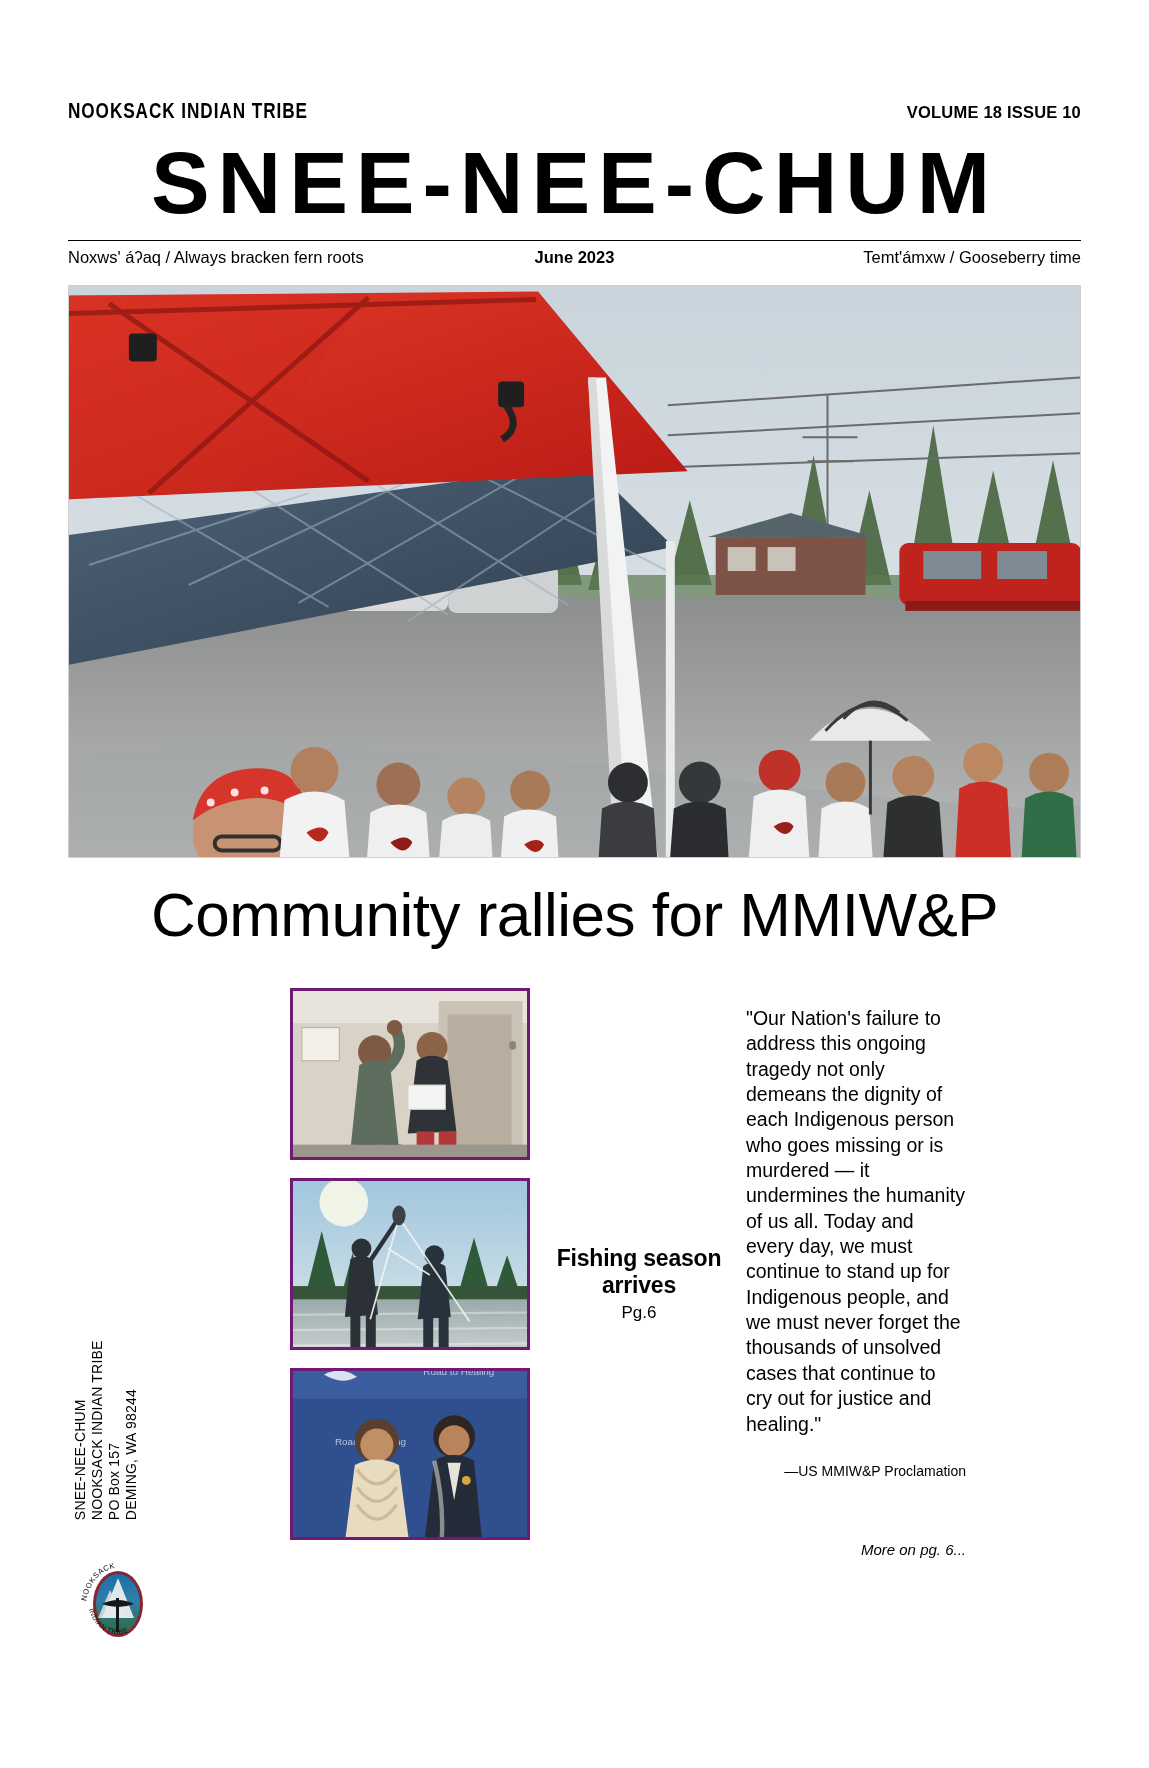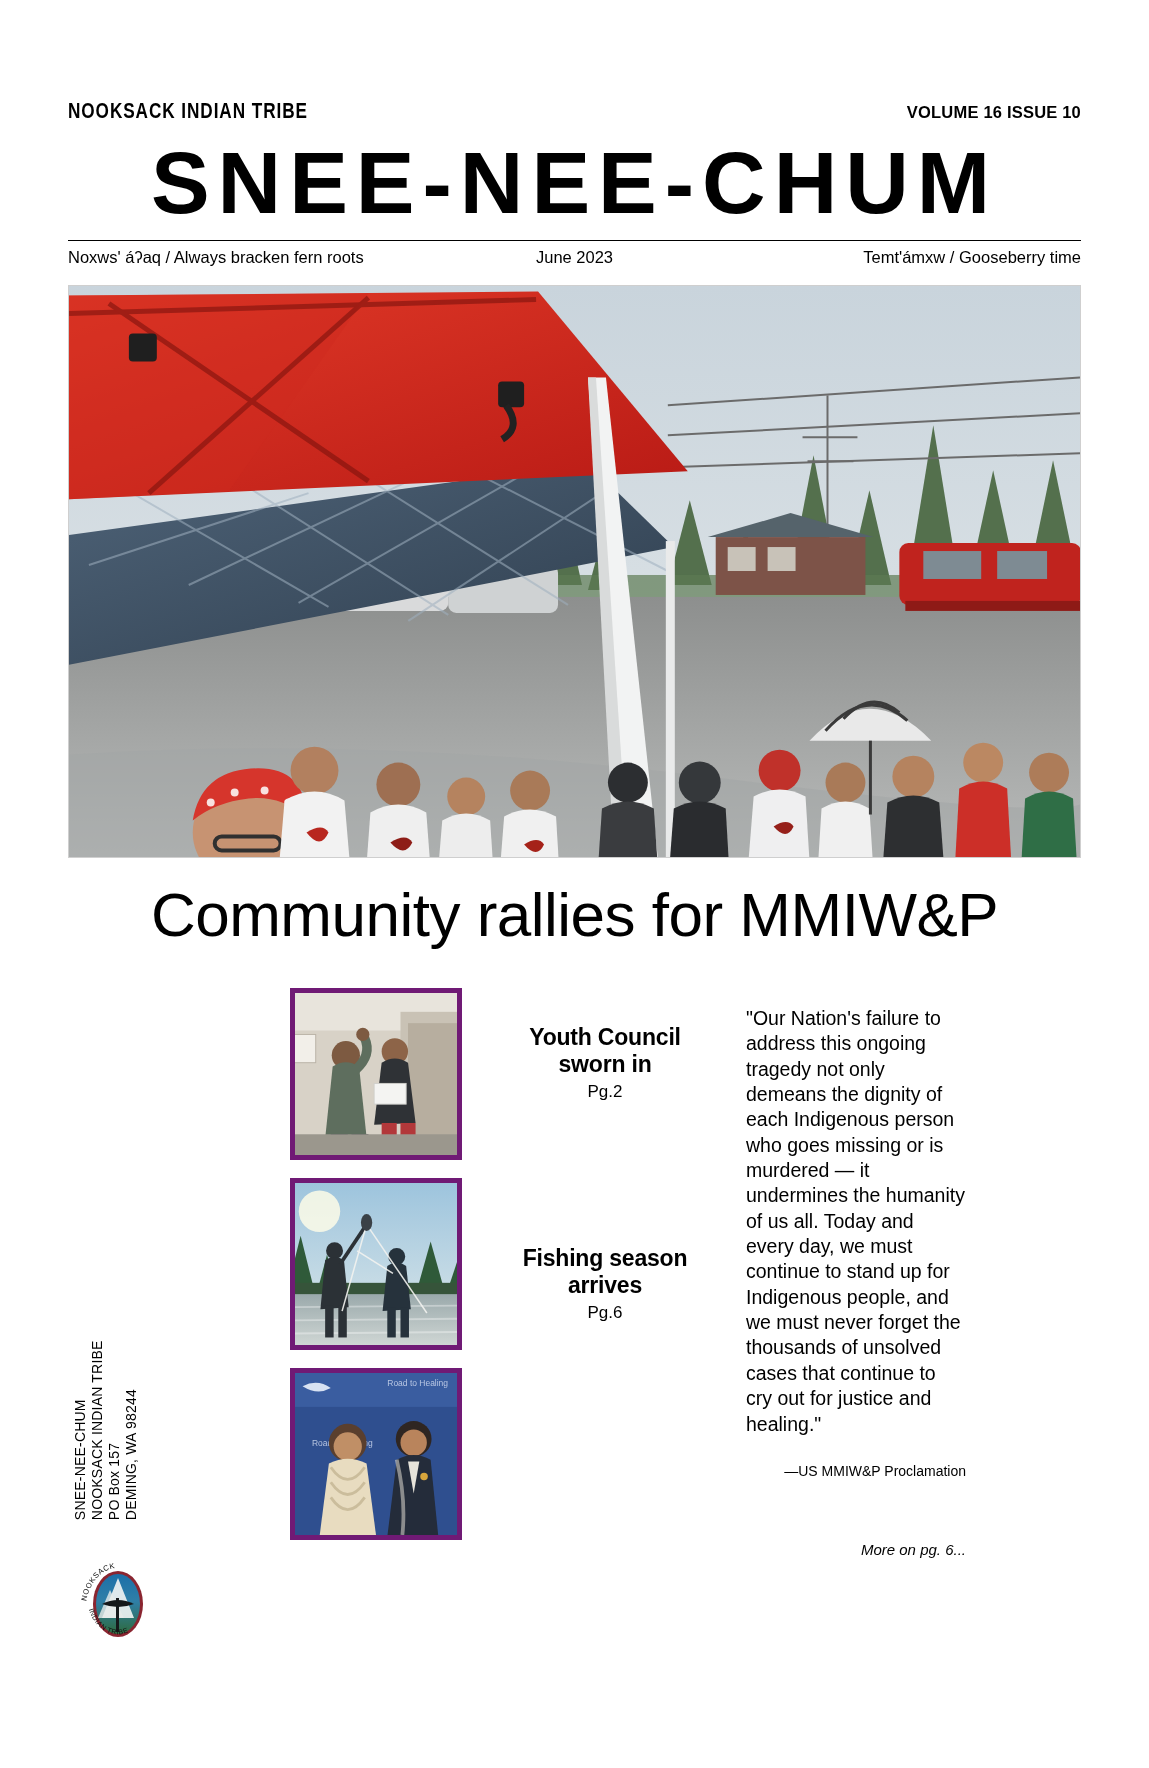--- a/index.html
+++ b/index.html
@@ -93,22 +93,22 @@
     letter-spacing: 0.2px;
     white-space: nowrap;
   }
   .spine-text div { white-space: nowrap; }
   .seal { position: absolute; left: 8px; top: 300px; width: 84px; height: 84px; }
 
   
   .teasers { position: absolute; left: 222px; top: 0px; width: 440px; }
   .teaser { display: flex; align-items: flex-start; margin-bottom: 18px; }
   .teaser-thumb {
-    width: 172px; height: 172px;
-    border: 5px solid #701a75;
+    width: 240px; height: 172px;
+    border: 3px solid #701a75;
     overflow: hidden; flex: 0 0 auto;
     background: #ddd;
   }
   .teaser-thumb svg { display: block; width: 100%; height: 100%; }
   .teaser-text {
     flex: 1 1 auto;
     padding-left: 18px;
     text-align: center;
     display: flex; flex-direction: column; justify-content: center;
     height: 172px;
@@ -136,28 +136,28 @@
   }
 </style>
 </head>
 <body>
 
 <div class="page">
 
   <div class="masthead">
     <div class="mast-row1">
       <div class="tribe-name">NOOKSACK INDIAN TRIBE</div>
-      <div class="volume-issue">VOLUME 16 ISSUE 10</div>
+      <div class="volume-issue">VOLUME 18 ISSUE 10</div>
     </div>
     <div class="paper-title">SNEE-NEE-CHUM</div>
     <div class="rule"></div>
     <div class="mast-row2-wrap">
       <div class="mast-row2">
         <div>Noxws' áʔaq / Always bracken fern roots</div>
-        <div style="position:absolute;left:50%;transform:translateX(-50%);">June 2023</div>
+        <div style="position:absolute;left:50%;transform:translateX(-50%);font-weight:bold;">June 2023</div>
         <div>Temt'ámxw / Gooseberry time</div>
       </div>
     </div>
   </div>
 
   <div class="hero">
     <svg viewBox="0 0 1013 573" preserveAspectRatio="xMidYMid slice">
       <defs>
         <linearGradient id="sky" x1="0" y1="0" x2="0" y2="1">
           <stop offset="0%" stop-color="#c9d4dc"></stop>
@@ -436,27 +436,20 @@
             <g>
               <circle cx="126" cy="62" r="14" fill="#8d6448"></circle>
               <path d="M112 74 q14 -9 28 0 l8 64 l-44 2 Z" fill="#2f3236"></path>
               <rect x="104" y="96" width="34" height="22" fill="#f4f4f2" stroke="#cfcfcb"></rect>
               <rect x="112" y="138" width="16" height="34" fill="#b2383a"></rect>
               <rect x="132" y="138" width="16" height="34" fill="#b2383a"></rect>
             </g>
             <rect x="0" y="150" width="212" height="22" fill="#9b978d"></rect>
           </svg>
         </div>
-        <div class="teaser-text">
-          <div class="teaser-title">
-            <div>Youth Council</div>
-            <div>sworn in</div>
-          </div>
-          <div class="teaser-pg">Pg.2</div>
-        </div>
       </div>
 
       <div class="teaser t2">
         <div class="teaser-thumb">
           <svg viewBox="0 0 212 172" preserveAspectRatio="xMidYMid slice">
             <defs>
               <linearGradient id="fsky" x1="0" y1="0" x2="0" y2="1">
                 <stop offset="0%" stop-color="#9dc4dd"></stop>
                   <stop offset="100%" stop-color="#dfe9ea"></stop>
               </linearGradient>

